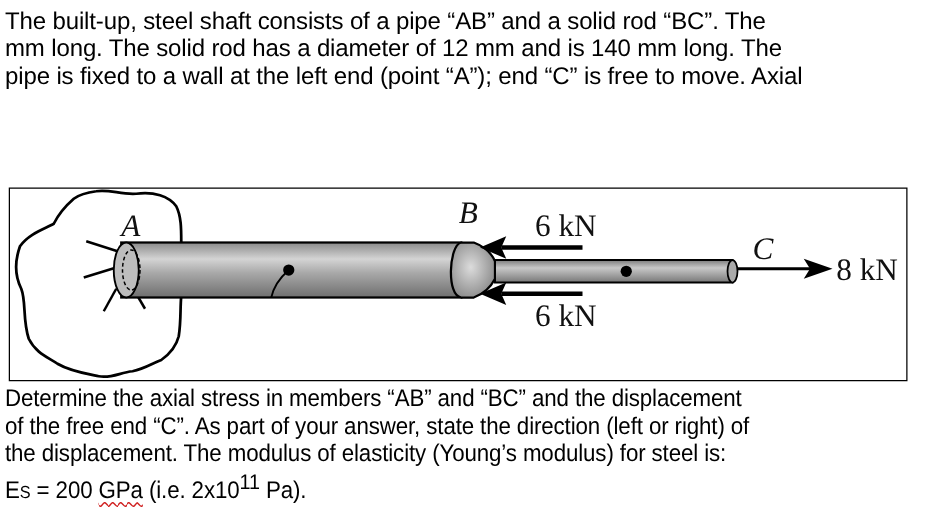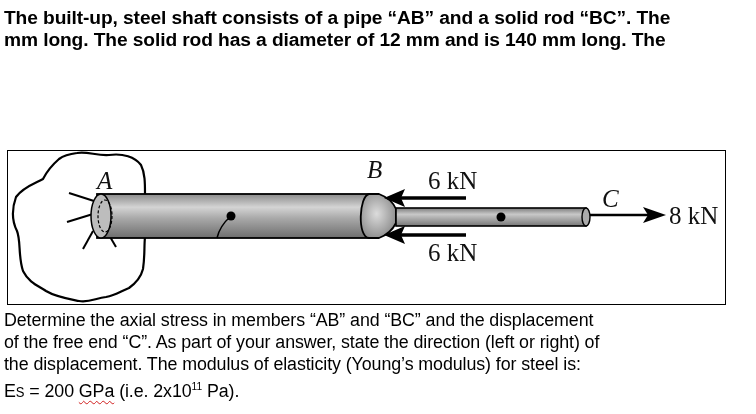--- a/index.html
+++ b/index.html
@@ -7,50 +7,51 @@
     .para {
       position: absolute;
       left: 4px;
       font-family: "Liberation Sans", sans-serif;
       font-size: 19.2px;
       line-height: 22px;
       color: #000;
       white-space: nowrap;
       letter-spacing: -0.1px;
     }
-    #intro { top: 7px; font-weight: bold; }
+    #intro { top: 7px; }
     #question { top: 309px; left: 4px; font-size: 19.2px; transform: scaleX(0.93); transform-origin: left top; }
     .line { display: block; height: 22px; }
     .squig {
       text-decoration: underline wavy #d02020;
       text-decoration-thickness: 1px;
       text-underline-offset: 3px;
     }
     .sub { font-size: 14px; vertical-align: baseline; }
-    .sup { font-size: 11px; vertical-align: 7px; text-align: right; }
+    .sup { font-size: 17px; vertical-align: 7px; text-align: right; }
     #figure {
       position: absolute;
       left: 7px; top: 150px;
       width: 719px; height: 155px;
       border: 1.5px solid #000;
       background: #fff;
       box-sizing: border-box;
     }
     #figure svg { position: absolute; left: -7px; top: -150px; }
     .fig-label {
       font-family: "Liberation Serif", serif;
       fill: #111;
     }
   </style>
 </head>
 <body>
 
 <div class="para" id="intro">
   <span class="line">The built-up, steel shaft consists of a pipe “AB” and a solid rod “BC”.  The</span>
   <span class="line">mm long.  The solid rod has a diameter of 12 mm and is 140 mm long.  The</span>
+  <span class="line">pipe is fixed to a wall at the left end (point “A”); end “C” is free to move.  Axial</span>
 </div>
 
 <div id="figure">
   <svg width="756" height="414" viewBox="0 0 756 414">
     <defs>
       <linearGradient id="pipeGrad" x1="0" y1="0" x2="0" y2="1">
         <stop offset="0" stop-color="#8a8a8a"></stop>
         <stop offset="0.3" stop-color="#d4d4d4"></stop>
         <stop offset="0.55" stop-color="#a9a9a9"></stop>
         <stop offset="1" stop-color="#6e6e6e"></stop>

